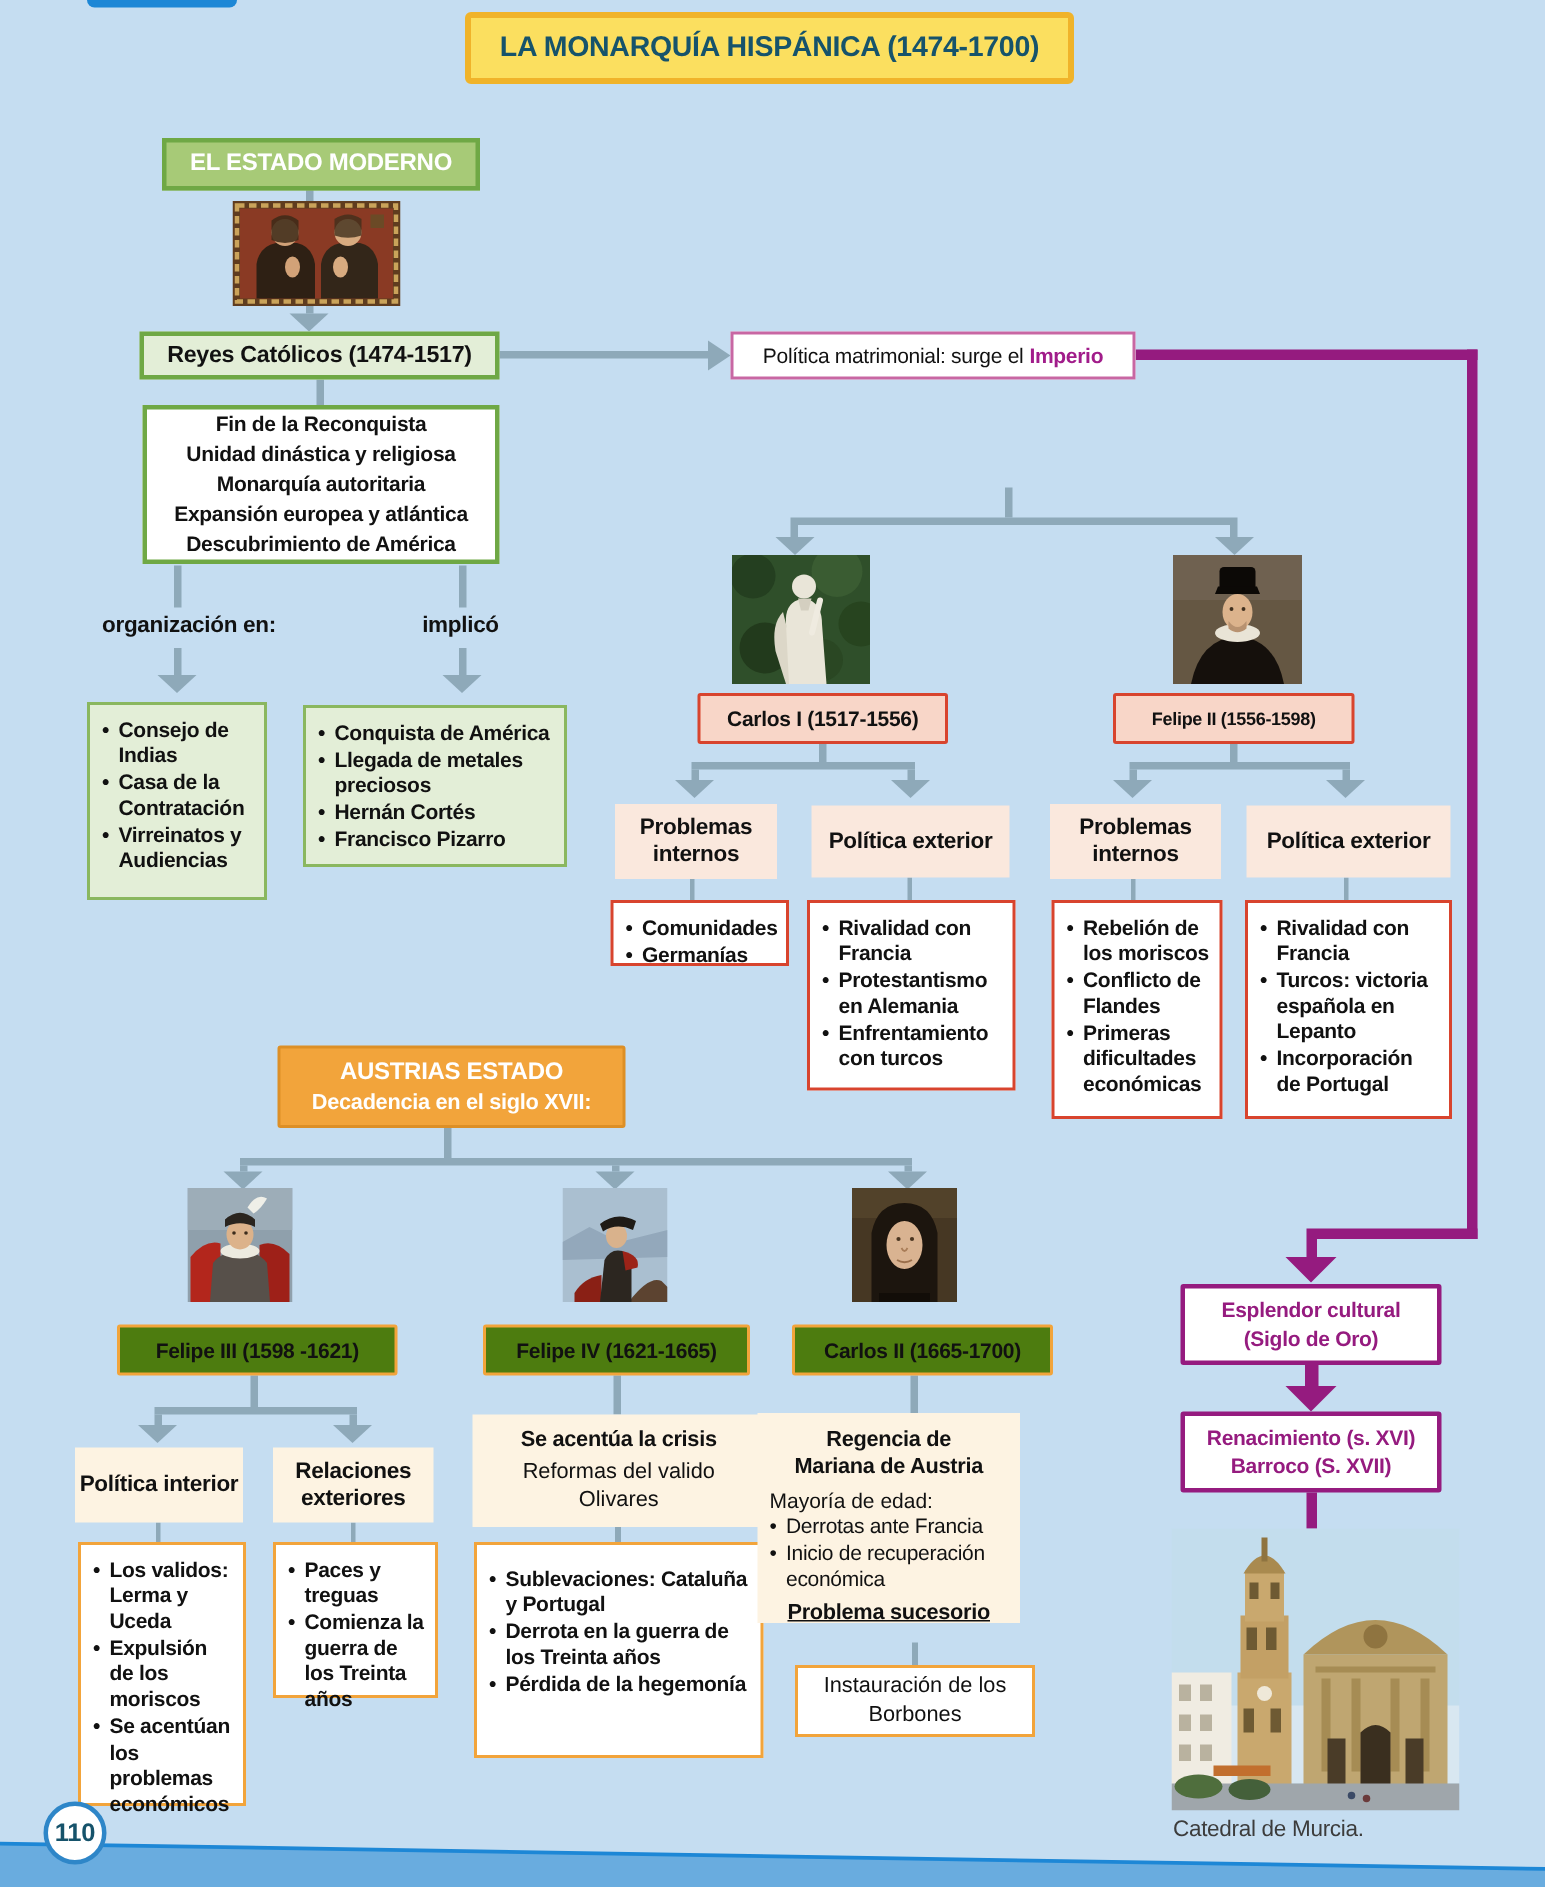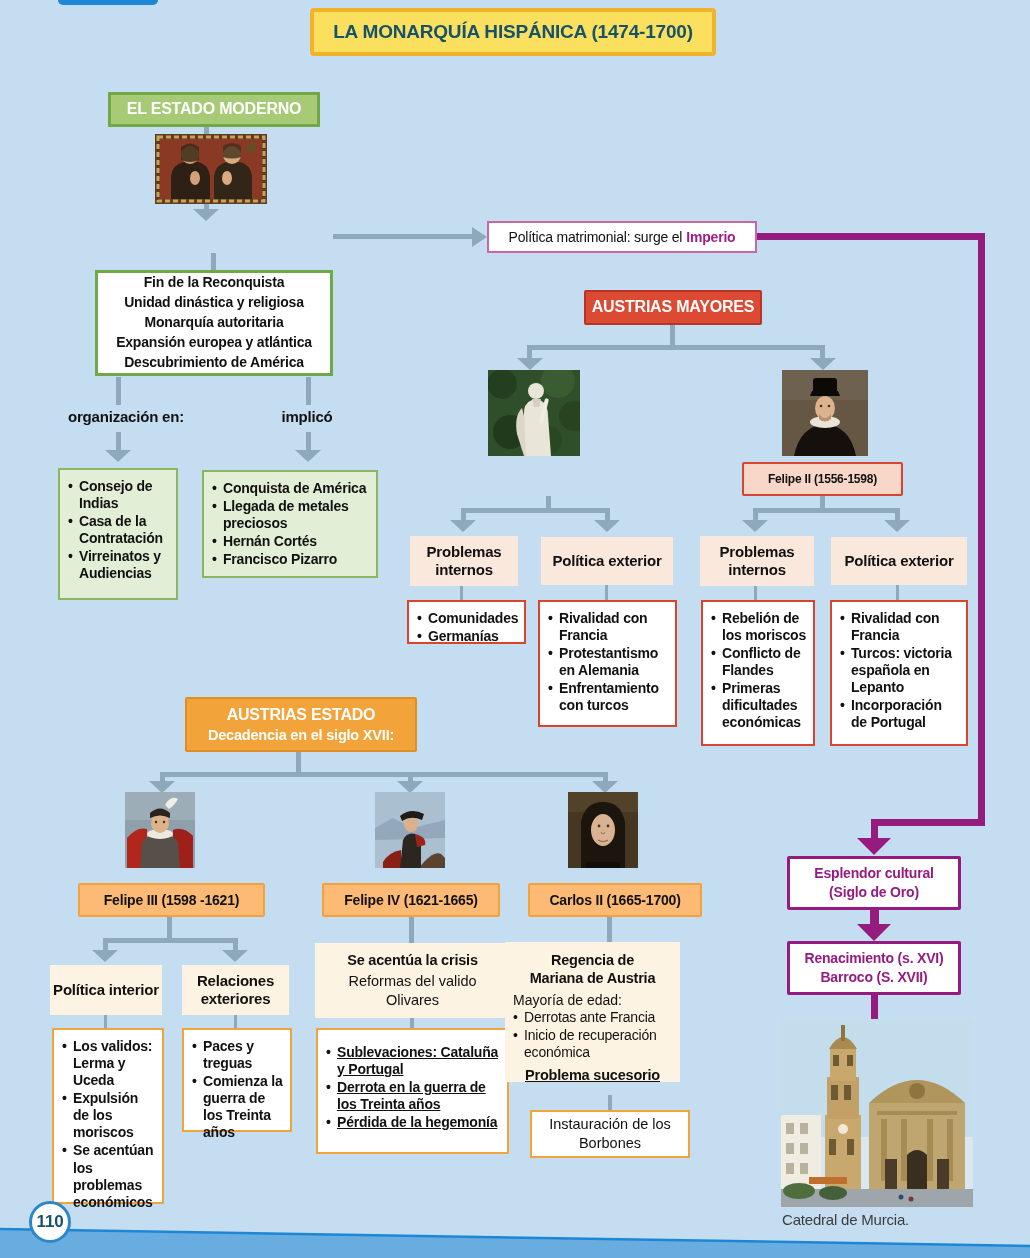--- a/index.html
+++ b/index.html
@@ -25,21 +25,21 @@
          line-height:1.22;text-align:left;letter-spacing:-0.2px;}
   .items li{position:relative;padding-left:11px;margin-bottom:1px;}
   .items li::before{content:"\2022";position:absolute;left:0;}
   .items.reg{font-weight:normal;}
   .listbox{position:absolute;box-sizing:border-box;background:#fff;padding:8px 5px 6px 8px;}
   .red-border{border:2px solid #d8442e;}
   .orange-border{border:2px solid #f2a43b;}
   .peach{background:#fae8dd;}
   .cream{background:#fdf3e2;}
   .label-red{background:#f8d6c8;border:2px solid #d8442e;border-radius:2px;}
-  .label-orange{background:#fdba74;border:2px solid #f2a43b;border-radius:2px;}
+  .label-orange{background:#4d7c0f;border:2px solid #f2a43b;border-radius:2px;}
   .mag-box{background:#fff;border:3px solid #951b7f;color:#951b7f;border-radius:2px;}
   svg{display:block;}
 </style>
 </head>
 <body>
 
 <div id="canvas">
 
   <div class="abs" style="left:58px;top:0;width:100px;height:5px;background:#1d87d6;border-radius:0 0 10px 10px;"></div>
 
@@ -135,20 +135,23 @@
       <ellipse cx="40" cy="44" rx="5" ry="7" fill="#d2a278"></ellipse>
       <path d="M59,65 L59,42 Q61,30 72,28 L85,28 Q95,30 97,42 L97,65 Z" fill="#332619"></path>
       <circle cx="77" cy="21" r="9" fill="#d8ab80"></circle>
       <path d="M68,12 Q77,6 86,12 L86,23 Q77,26 68,23 Z" fill="#40301c" opacity="0.8"></path>
       <ellipse cx="72" cy="44" rx="5" ry="7" fill="#d8ab80"></ellipse>
       <rect x="92" y="9" width="9" height="9" fill="#6b4a26"></rect>
       <rect x="3" y="3" width="106" height="64" fill="none" stroke="#caa35a" stroke-width="3" stroke-dasharray="5 3"></rect>
     </svg>
   </div>
 
+  <div class="box b" style="left:93px;top:221px;width:240px;height:32px;background:#e3eed7;border:3px solid #6fa845;font-size:15.5px;">
+    <span>Reyes Católicos (1474-1517)</span>
+  </div>
 
   <div class="box b" style="left:95px;top:270px;width:238px;height:106px;background:#fff;border:3px solid #6fa845;font-size:14px;line-height:1.42;">
     <div>Fin de la Reconquista</div>
     <div>Unidad dinástica y religiosa</div>
     <div>Monarquía autoritaria</div>
     <div>Expansión europea y atlántica</div>
     <div>Descubrimiento de América</div>
   </div>
 
   <div class="box b" style="left:54px;top:406px;width:144px;height:22px;font-size:15px;">
@@ -172,23 +175,20 @@
         <li>Hernán Cortés</li>
         <li>Francisco Pizarro</li>
       </ul>
   </div>
 
   <div class="box" style="left:487px;top:221px;width:270px;height:32px;background:#fff;border:2px solid #c867a3;font-size:14px;flex-direction:row;">
     <span class="b" style="font-weight:normal;">Política matrimonial: surge el</span>
     <span class="b" style="color:#a11c8a;margin-left:4px;">Imperio</span>
   </div>
 
-  <div class="box b" style="left:584px;top:290px;width:178px;height:35px;background:#dc4a33;border:2px solid #b73526;color:#fff;font-size:16px;border-radius:2px;">
-    <span>AUSTRIAS MAYORES</span>
-  </div>
 
   <div class="abs" style="left:488px;top:370px;width:92px;height:86px;">
     <svg width="92" height="86" viewBox="0 0 92 86">
       <rect width="92" height="86" fill="#2f4f2a"></rect>
       <circle cx="14" cy="14" r="15" fill="#243f20"></circle>
       <circle cx="70" cy="11" r="17" fill="#3a5c32"></circle>
       <circle cx="86" cy="46" r="15" fill="#27441f"></circle>
       <circle cx="22" cy="62" r="17" fill="#223a1c"></circle>
       <circle cx="60" cy="70" r="14" fill="#2a4723"></circle>
       <path d="M34,38 Q26,46 29,64 L36,86 L46,86 Z" fill="#dcd7c8"></path>
@@ -206,20 +206,23 @@
       <ellipse cx="43" cy="52" rx="15" ry="6" fill="#e9e4d6"></ellipse>
       <ellipse cx="43" cy="38" rx="10" ry="12" fill="#dcb38c"></ellipse>
       <path d="M37,44 Q43,52 49,44 L49,49 Q43,54 37,49 Z" fill="#b89270"></path>
       <rect x="31" y="8" width="24" height="18" rx="3" fill="#0c0906"></rect>
       <path d="M28,26 L58,26 L56,21 L30,21 Z" fill="#0c0906"></path>
       <circle cx="39" cy="36" r="1.3" fill="#40301f"></circle>
         <circle cx="47" cy="36" r="1.3" fill="#40301f"></circle>
     </svg>
   </div>
 
+  <div class="box b label-red" style="left:465px;top:462px;width:167px;height:34px;font-size:14px;">
+    <span>Carlos I (1517-1556)</span>
+  </div>
   <div class="box b label-red" style="left:742px;top:462px;width:161px;height:34px;font-size:12px;">
     <span>Felipe II (1556-1598)</span>
   </div>
 
   <div class="box b peach" style="left:410px;top:536px;width:108px;height:50px;font-size:15px;">
     <span>Problemas internos</span>
   </div>
   <div class="box b peach" style="left:541px;top:537px;width:132px;height:48px;font-size:15px;">
     <span>Política exterior</span>
   </div>
@@ -331,21 +334,21 @@
     <ul class="items">
         <li>Paces y treguas</li>
         <li>Comienza la guerra de los Treinta años</li>
       </ul>
   </div>
 
   <div class="box cream" style="left:315px;top:943px;width:195px;height:75px;font-size:14.5px;">
     <div class="b" style="margin-bottom:3px;">Se acentúa la crisis</div>
     <div style="width:150px;line-height:1.3;">Reformas del valido Olivares</div>
   </div>
-  <div class="listbox orange-border" style="left:316px;top:1028px;width:193px;height:126px;padding-top:14px;text-decoration:underline;">
+  <div class="listbox orange-border" style="left:316px;top:1028px;width:193px;height:144px;padding-top:14px;">
     <ul class="items">
         <li>Sublevaciones: Cataluña y Portugal</li>
         <li>Derrota en la guerra de los Treinta años</li>
         <li>Pérdida de la hegemonía</li>
       </ul>
   </div>
 
   <div class="abs cream" style="left:505px;top:942px;width:175px;height:140px;padding:9px 8px 10px;font-size:14px;">
     <div class="b" style="text-align:center;font-size:14.5px;line-height:1.25;margin:0 10px 5px;">Regencia de Mariana de Austria</div>
     <div style="margin-bottom:1px;">Mayoría de edad:</div>

